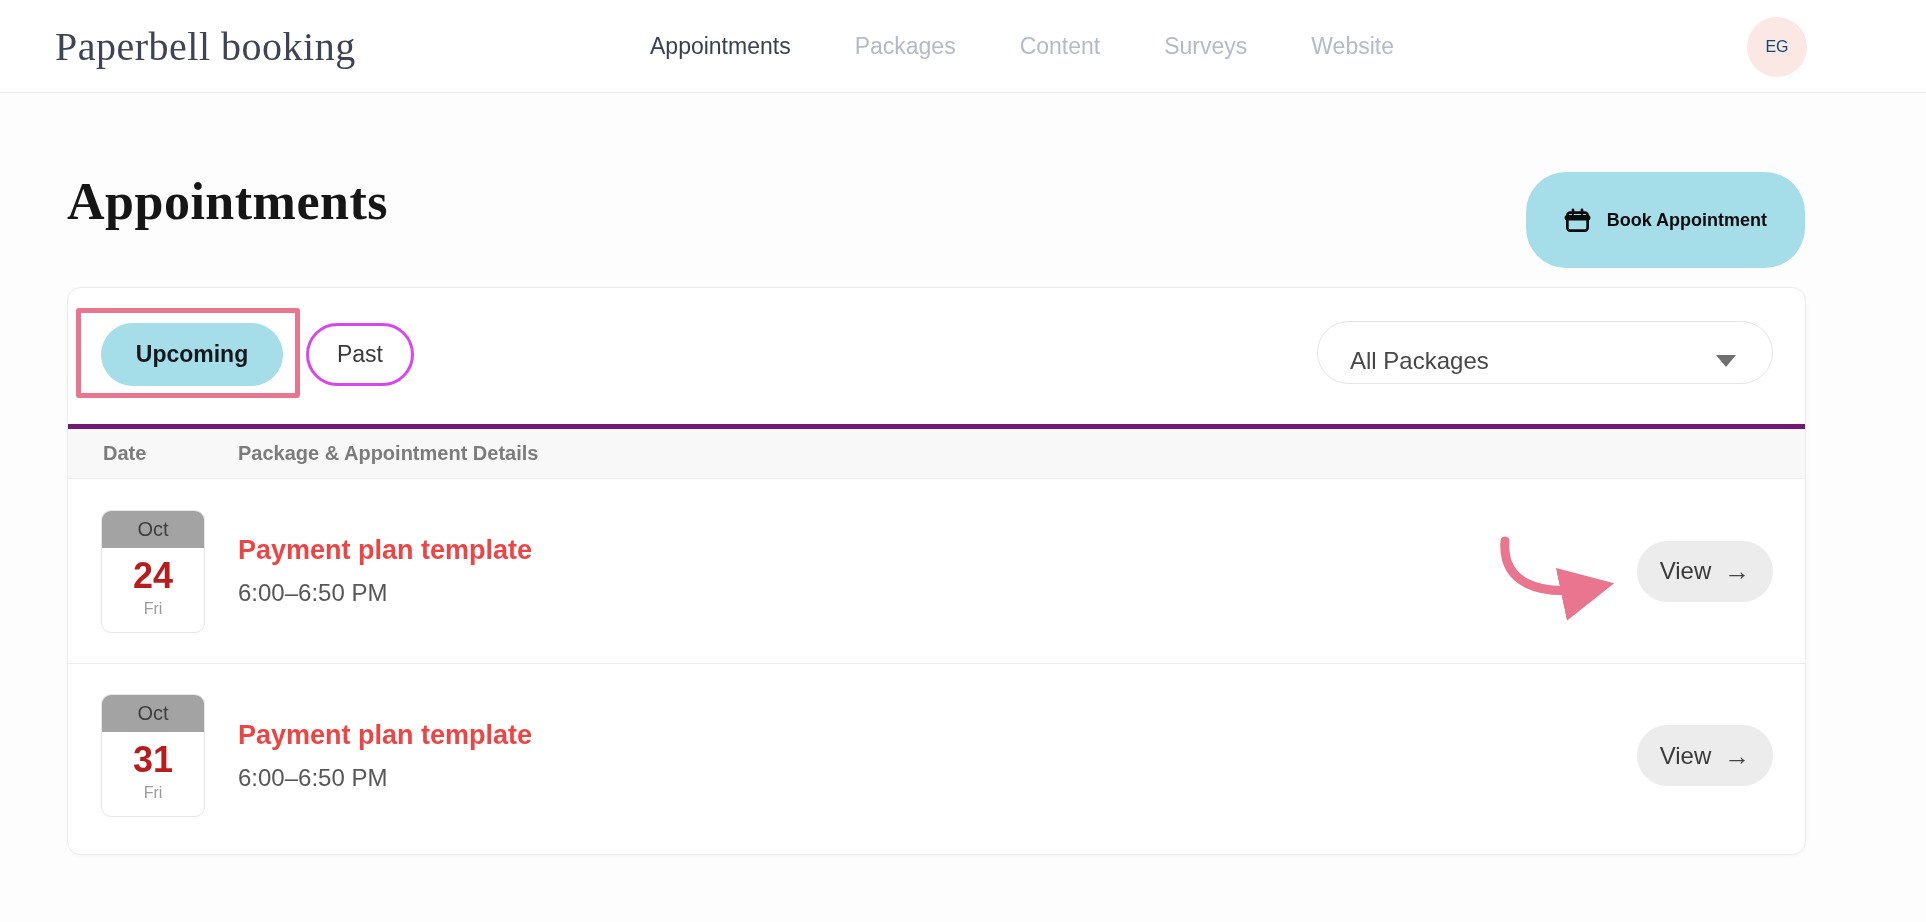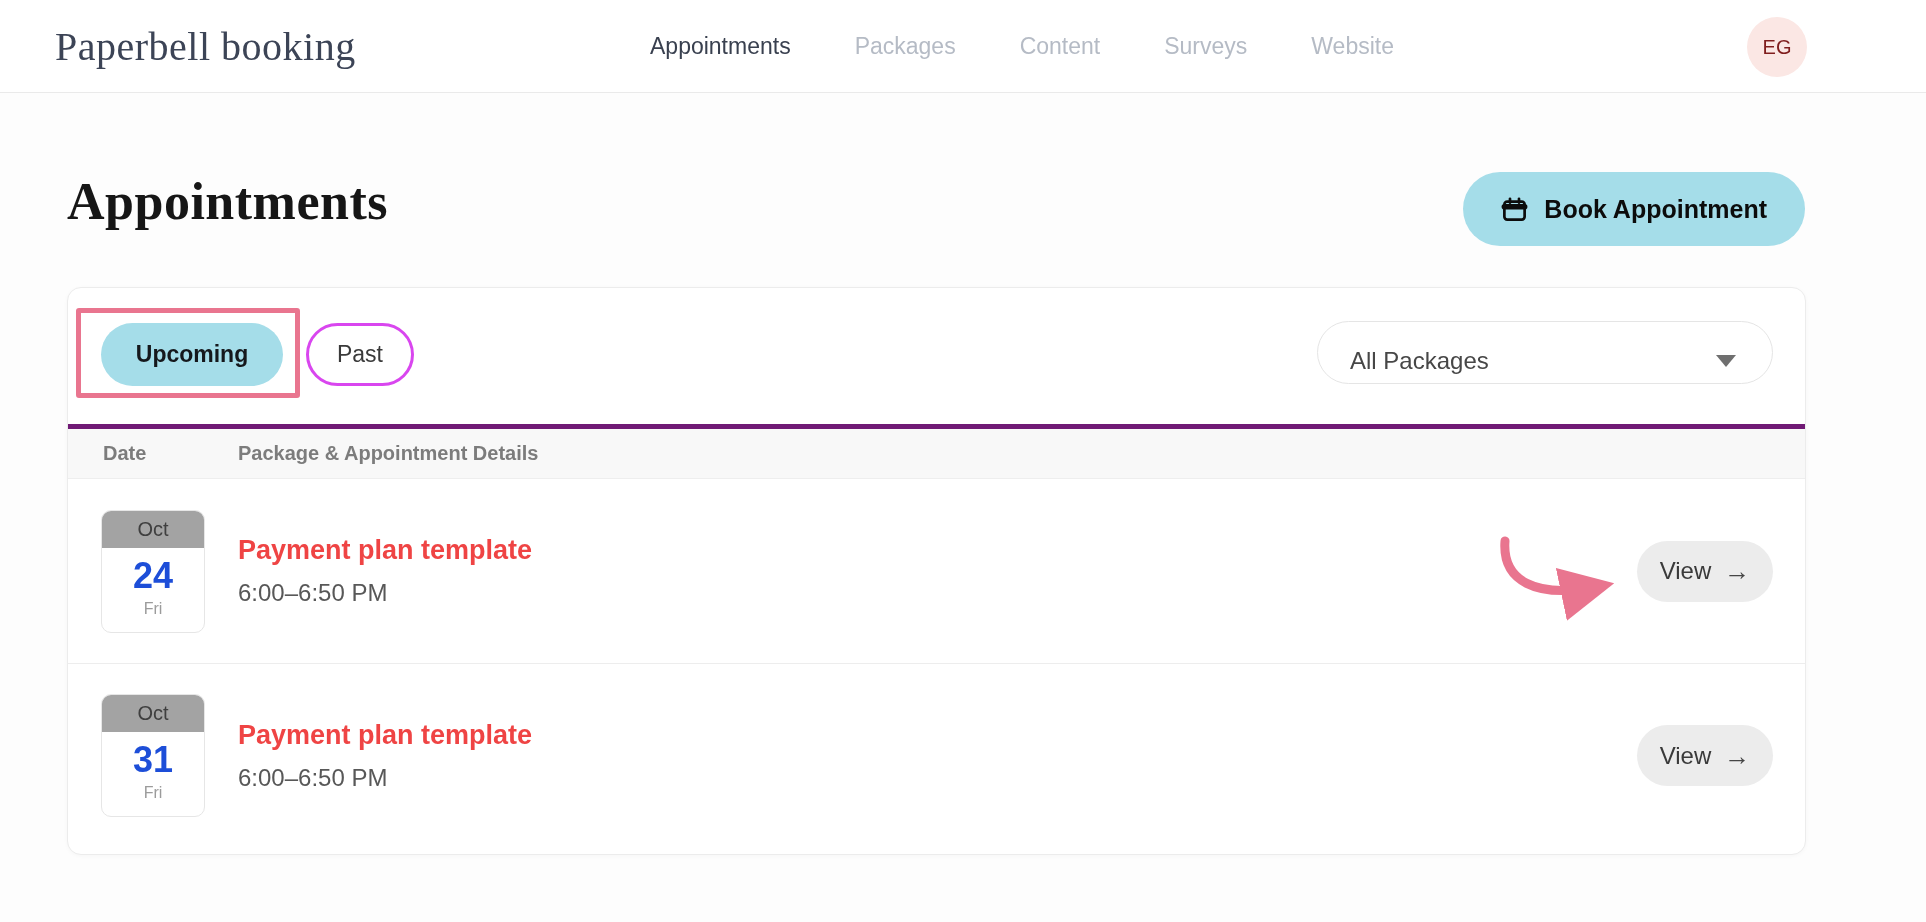--- a/index.html
+++ b/index.html
@@ -27,35 +27,35 @@
     display:flex; align-items:center; gap:64px;
   }
   .nav-item {
     font-size:23px; color:#b5bbc5; cursor:pointer; white-space:nowrap;
   }
   .nav-item.active { color:#39404f; }
   .avatar {
     position:absolute; left:1747px; top:17px; width:60px; height:60px;
     border-radius:50%; background:#fbe7e4;
     display:flex; align-items:center; justify-content:center;
-    font-size:20px; color:#7f1d1d; cursor:pointer;
+    font-size:16px; color:#0c4a6e; cursor:pointer;
   }
 
   
   .page-title {
     position:absolute; left:67px; top:172px;
     font-family:"Liberation Serif", serif; font-weight:700;
     font-size:52px; color:#161616; letter-spacing:0.5px;
   }
   .book-btn {
-    position:absolute; top:172px; right:121px; height:74px;
+    position:absolute; top:172px; right:121px; height:96px;
     background:#a5dde9; border:none; border-radius:40px;
     display:flex; align-items:center; gap:16px; padding:0 38px;
     font-family:"Liberation Sans", sans-serif;
-    font-size:25px; font-weight:700; color:#0c0c0c; cursor:pointer;
+    font-size:18px; font-weight:700; color:#0c0c0c; cursor:pointer;
   }
   .book-btn svg { display:block; }
 
   
   .card {
     position:absolute; left:67px; top:287px; width:1739px; height:568px;
     background:#ffffff; border:1px solid #ececec; border-radius:14px;
     box-shadow:0 1px 4px rgba(0,0,0,0.03);
   }
   .card-top { position:relative; height:136px; }
@@ -104,21 +104,21 @@
 
   .date-badge {
     margin-left:33px; width:104px; height:123px;
     border:1px solid #e6e6e6; border-radius:10px; background:#ffffff;
     overflow:hidden; text-align:center; flex-shrink:0;
   }
   .date-month {
     height:37px; line-height:37px; background:#a3a3a3;
     font-size:20px; color:#3f3f3f;
   }
-  .date-day   { font-size:36px; font-weight:700; color:#1d4ed8; line-height:1; margin-top:10px; }
+  .date-day   { font-size:36px; font-weight:700; color:#b91c1c; line-height:1; margin-top:10px; }
   .date-wday  { font-size:16px; color:#9b9b9b; margin-top:6px; }
 
   .appt-details { margin-left:33px; }
   .appt-title { font-size:27px; font-weight:700; color:#ef4444; }
   .appt-time  { font-size:24px; color:#585858; margin-top:13px; }
 
   .view-btn {
     margin-left:auto; margin-right:32px; width:136px; height:61px;
     background:#ececec; border:none; border-radius:31px;
     display:flex; align-items:center; justify-content:center; gap:13px;

